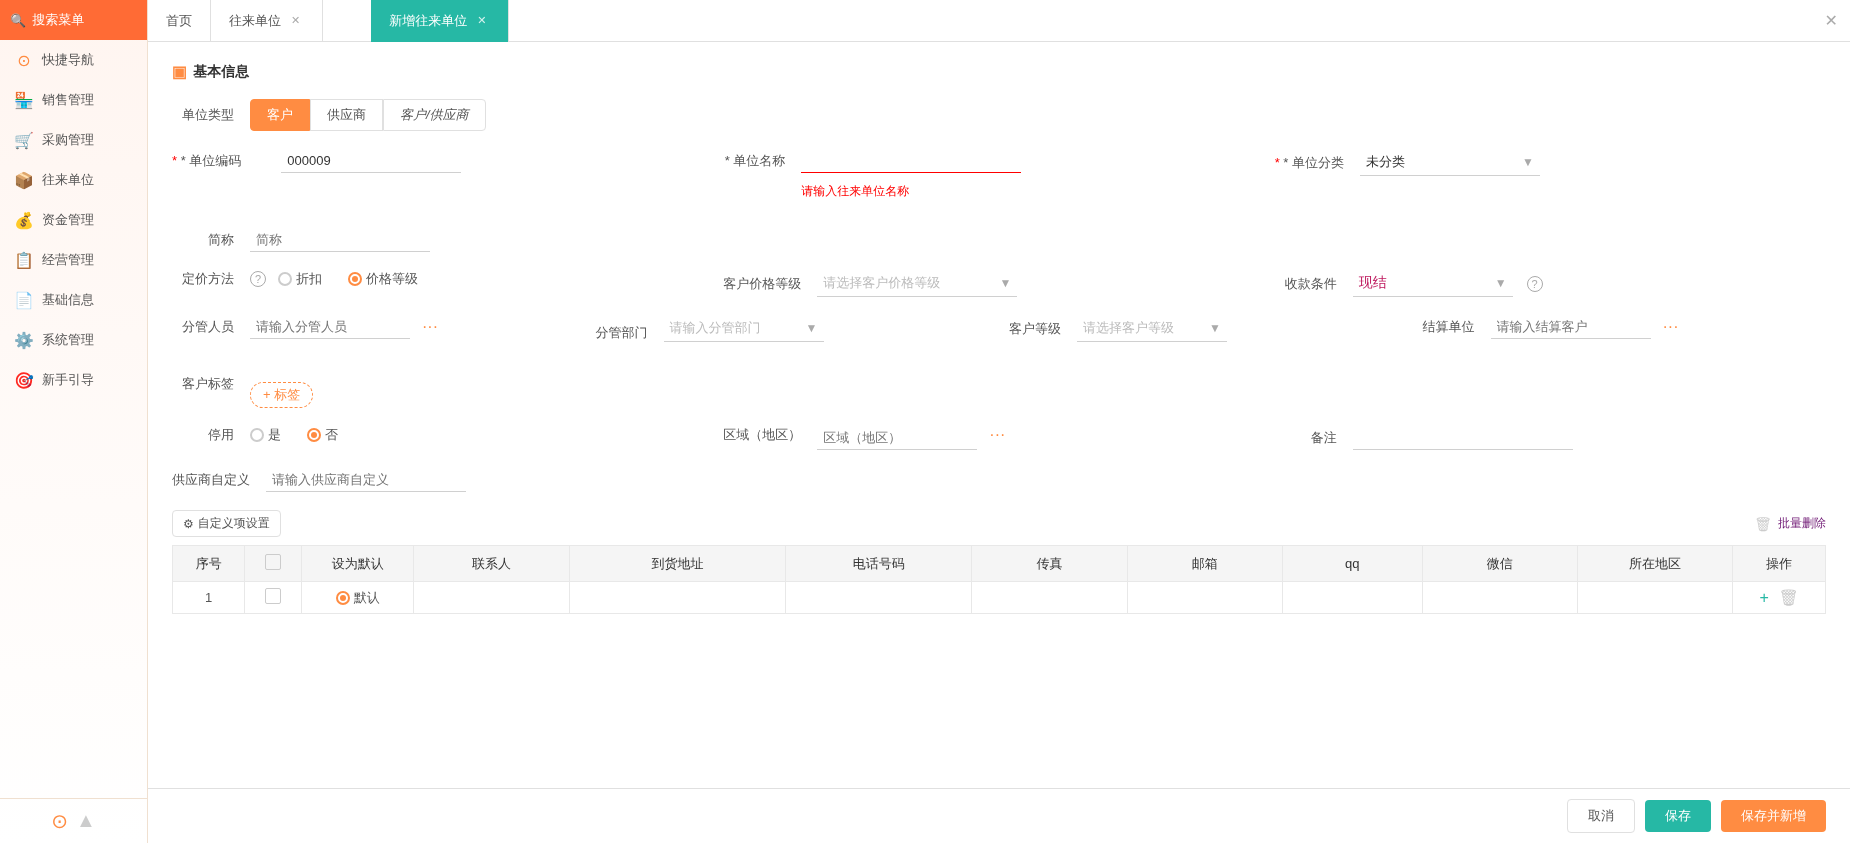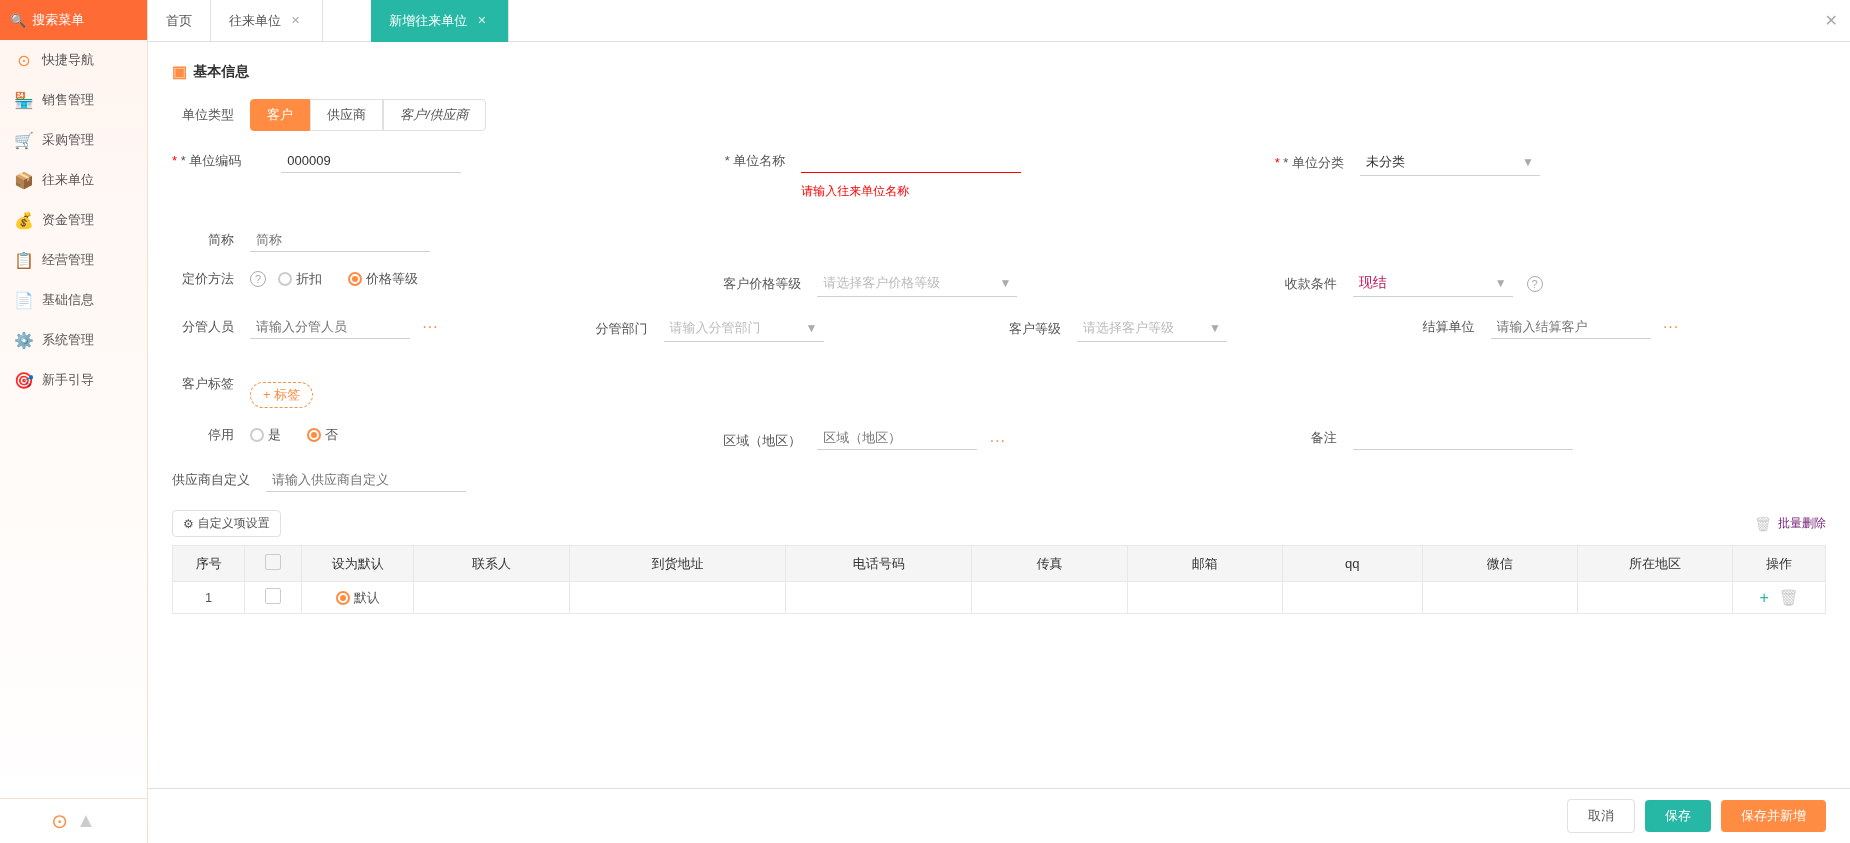--- a/index.html
+++ b/index.html
@@ -445,21 +445,21 @@
         <span class="help-icon" style="margin-left:6px;">?</span>
       </div>
     </div>
 
     <div class="form-row">
       <div class="form-field" style="flex:1; align-items:center;">
         <span class="form-col-label">分管人员</span>
         <input class="form-input" type="text" style="width: 160px;" placeholder="请输入分管人员">
         <span class="more-btn">···</span>
       </div>
-      <div class="form-field" style="flex:1; align-items:center;">
+      <div class="form-field" style="flex:1; align-items:flex-end;">
         <span class="form-col-label">分管部门</span>
         <div class="select-wrapper" style="width:160px;">
           <span style="flex:1;font-size:13px;color:#bbb;">请输入分管部门</span>
           <span class="select-arrow">▼</span>
         </div>
       </div>
       <div class="form-field" style="flex:1; align-items:center;">
         <span class="form-col-label">客户等级</span>
         <div class="select-wrapper" style="width:150px;">
           <span style="flex:1;font-size:13px;color:#bbb;">请选择客户等级</span>
@@ -489,21 +489,21 @@
           <label class="radio-item">
             <div class="radio-circle"></div>
             <span>是</span>
           </label>
           <label class="radio-item">
             <div class="radio-circle checked"></div>
             <span>否</span>
           </label>
         </div>
       </div>
-      <div class="form-field" style="flex:1; align-items:flex-end;">
+      <div class="form-field" style="flex:1; align-items:flex-start;">
         <span class="form-col-label">区域（地区）</span>
         <input class="form-input" type="text" style="width: 160px;" placeholder="区域（地区）">
         <span class="more-btn">···</span>
       </div>
       <div class="form-field" style="flex:1;">
         <span class="form-col-label">备注</span>
         <input class="form-input" type="text" style="width: 220px;">
       </div>
     </div>
 

